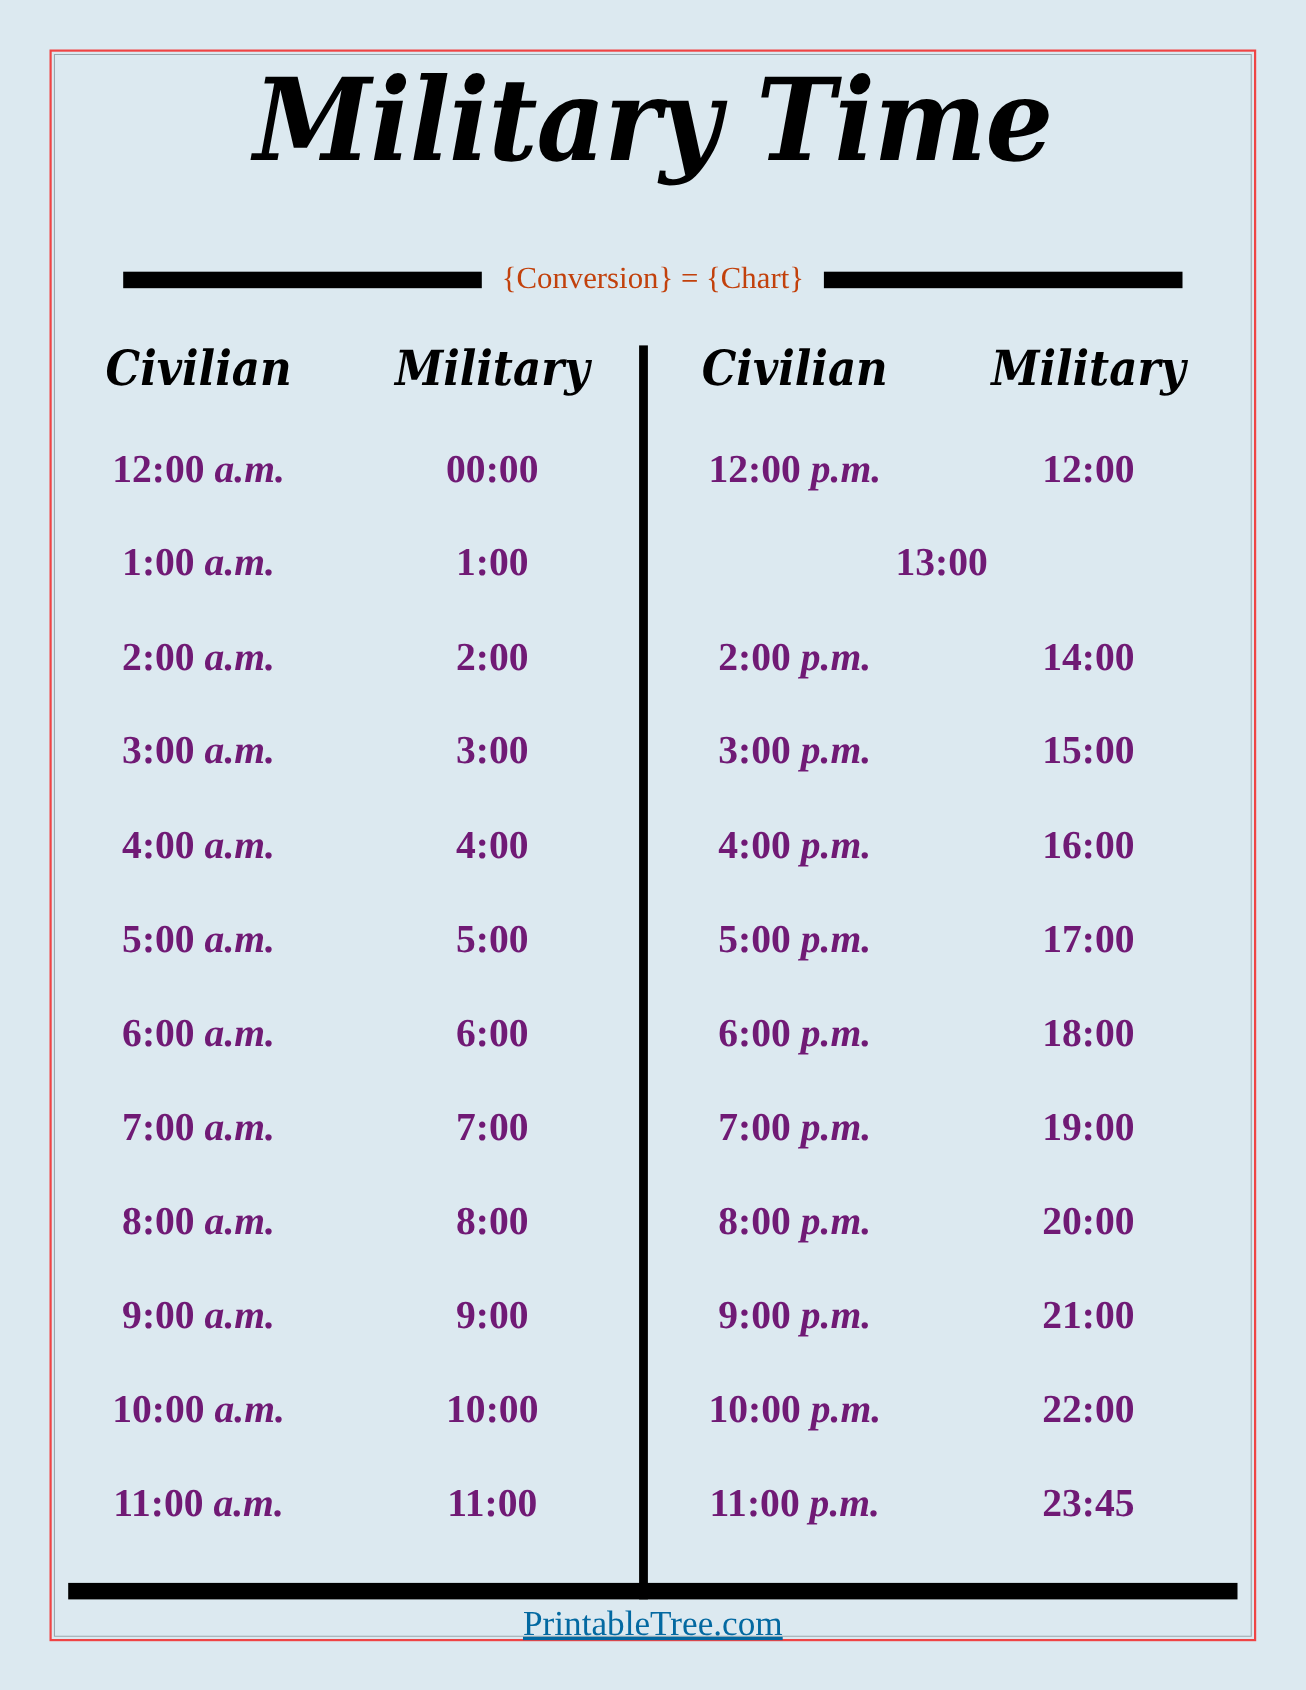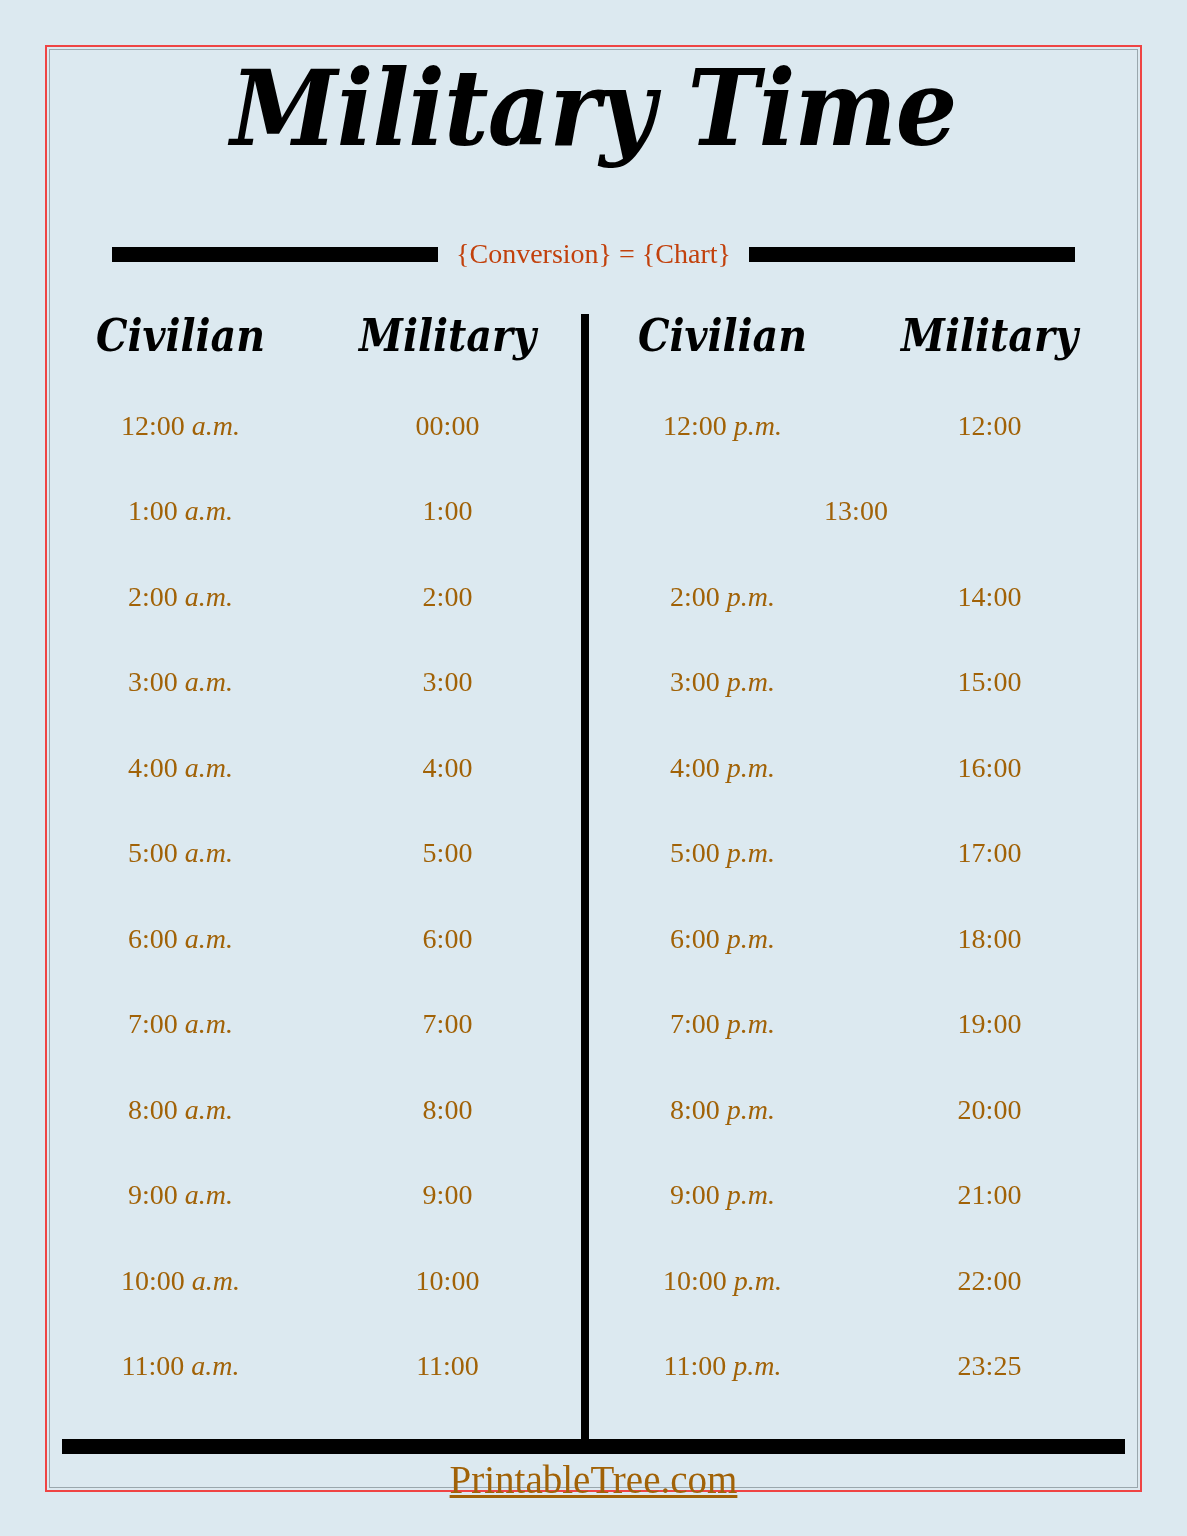--- a/index.html
+++ b/index.html
@@ -117,23 +117,24 @@
 
   .drow {
     display: flex;
     height: 85.5px;
     align-items: center;
   }
   .dcell {
     flex: 1 1 50%;
     text-align: center;
     font-family: "Liberation Serif", serif;
-    font-size: 28px;
-    color: #a16207;
+    font-size: 36px;
+    color: #701a75;
     white-space: nowrap;
+    font-weight: bold;
   }
   .dcell .mer {
     font-style: italic;
   }
 
   
   .footer-rule {
     position: absolute;
     left: 15px;
     top: 1392px;
@@ -143,22 +144,22 @@
   }
   .footer-link-wrap {
     position: absolute;
     left: 0;
     top: 1410px;
     width: 100%;
     text-align: center;
   }
   .footer-link {
     font-family: "Liberation Serif", serif;
-    font-size: 39px;
-    color: #a16207;
+    font-size: 32px;
+    color: #0369a1;
     text-decoration: underline;
     cursor: pointer;
   }
 </style>
 </head>
 <body>
 
 <div class="page">
 
   <div class="title-block">
@@ -276,21 +277,21 @@
           <div class="drow">
             <div class="dcell"><span>9:00</span> <span class="mer">p.m.</span></div>
             <div class="dcell">21:00</div>
           </div>
           <div class="drow">
             <div class="dcell"><span>10:00</span> <span class="mer">p.m.</span></div>
             <div class="dcell">22:00</div>
           </div>
           <div class="drow">
             <div class="dcell"><span>11:00</span> <span class="mer">p.m.</span></div>
-            <div class="dcell">23:25</div>
+            <div class="dcell">23:45</div>
           </div>
         </div>
     </div>
 
   </div>
 
   <div class="footer-rule"></div>
   <div class="footer-link-wrap">
     <span class="footer-link">PrintableTree.com</span>
   </div>

